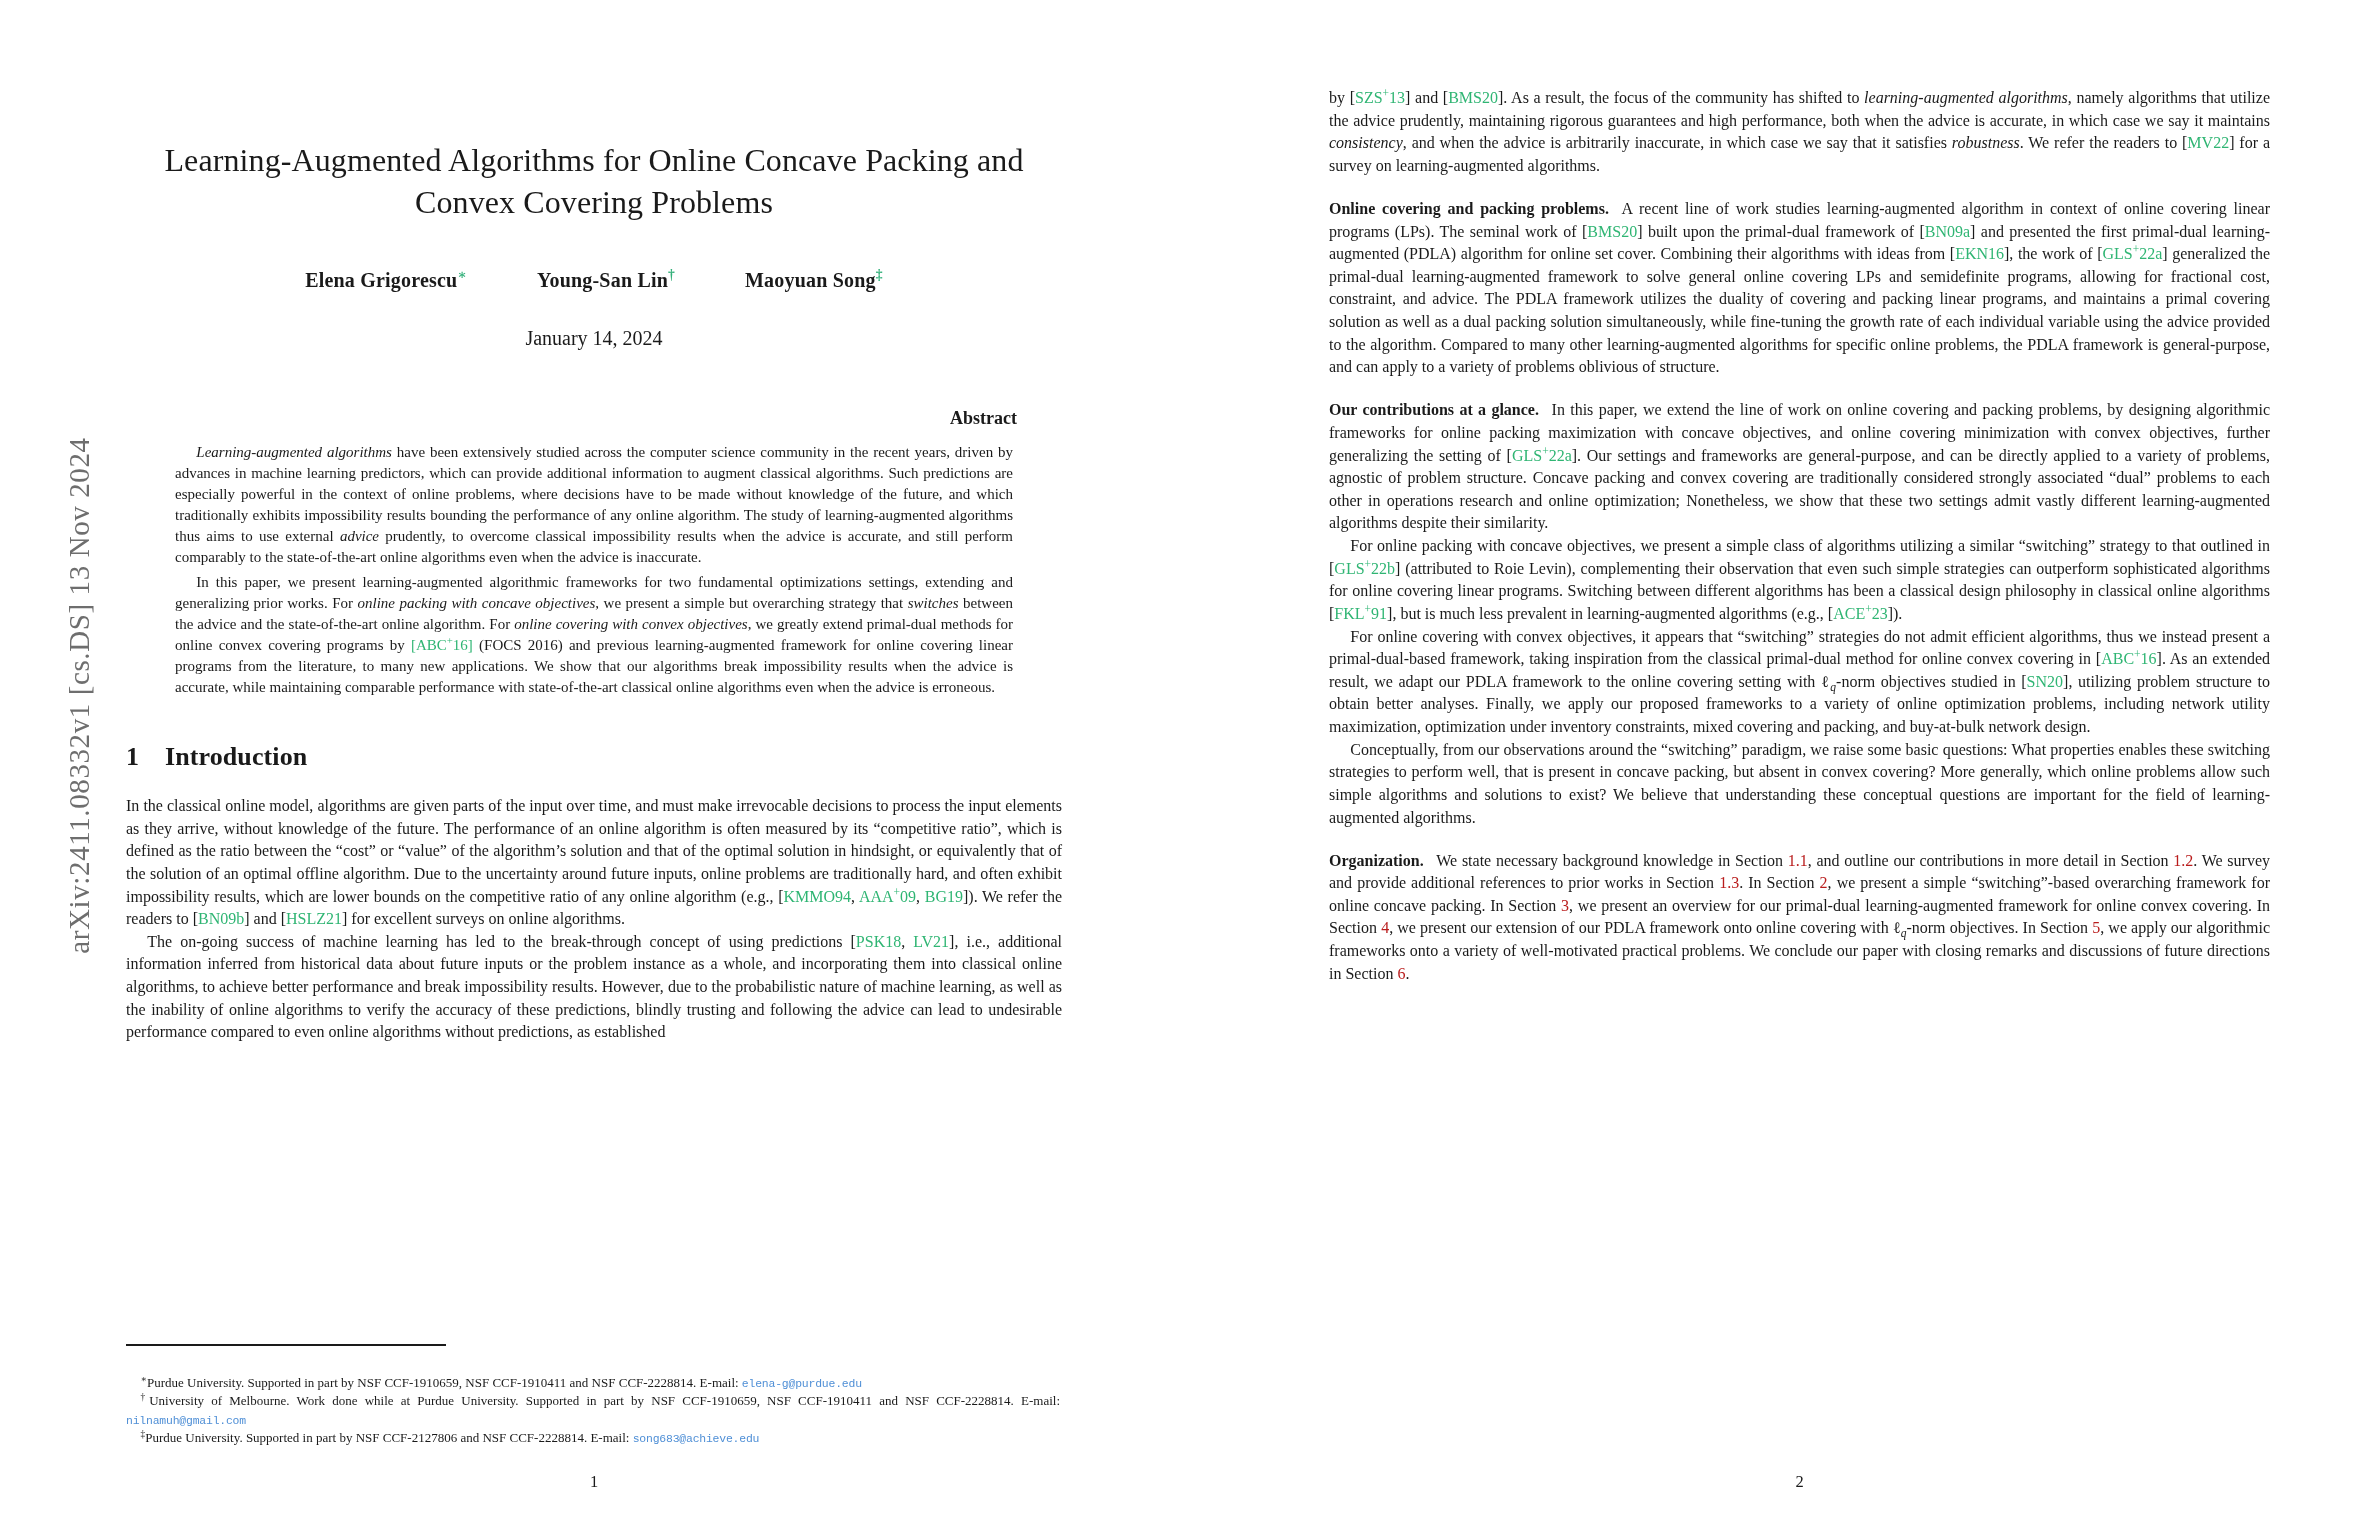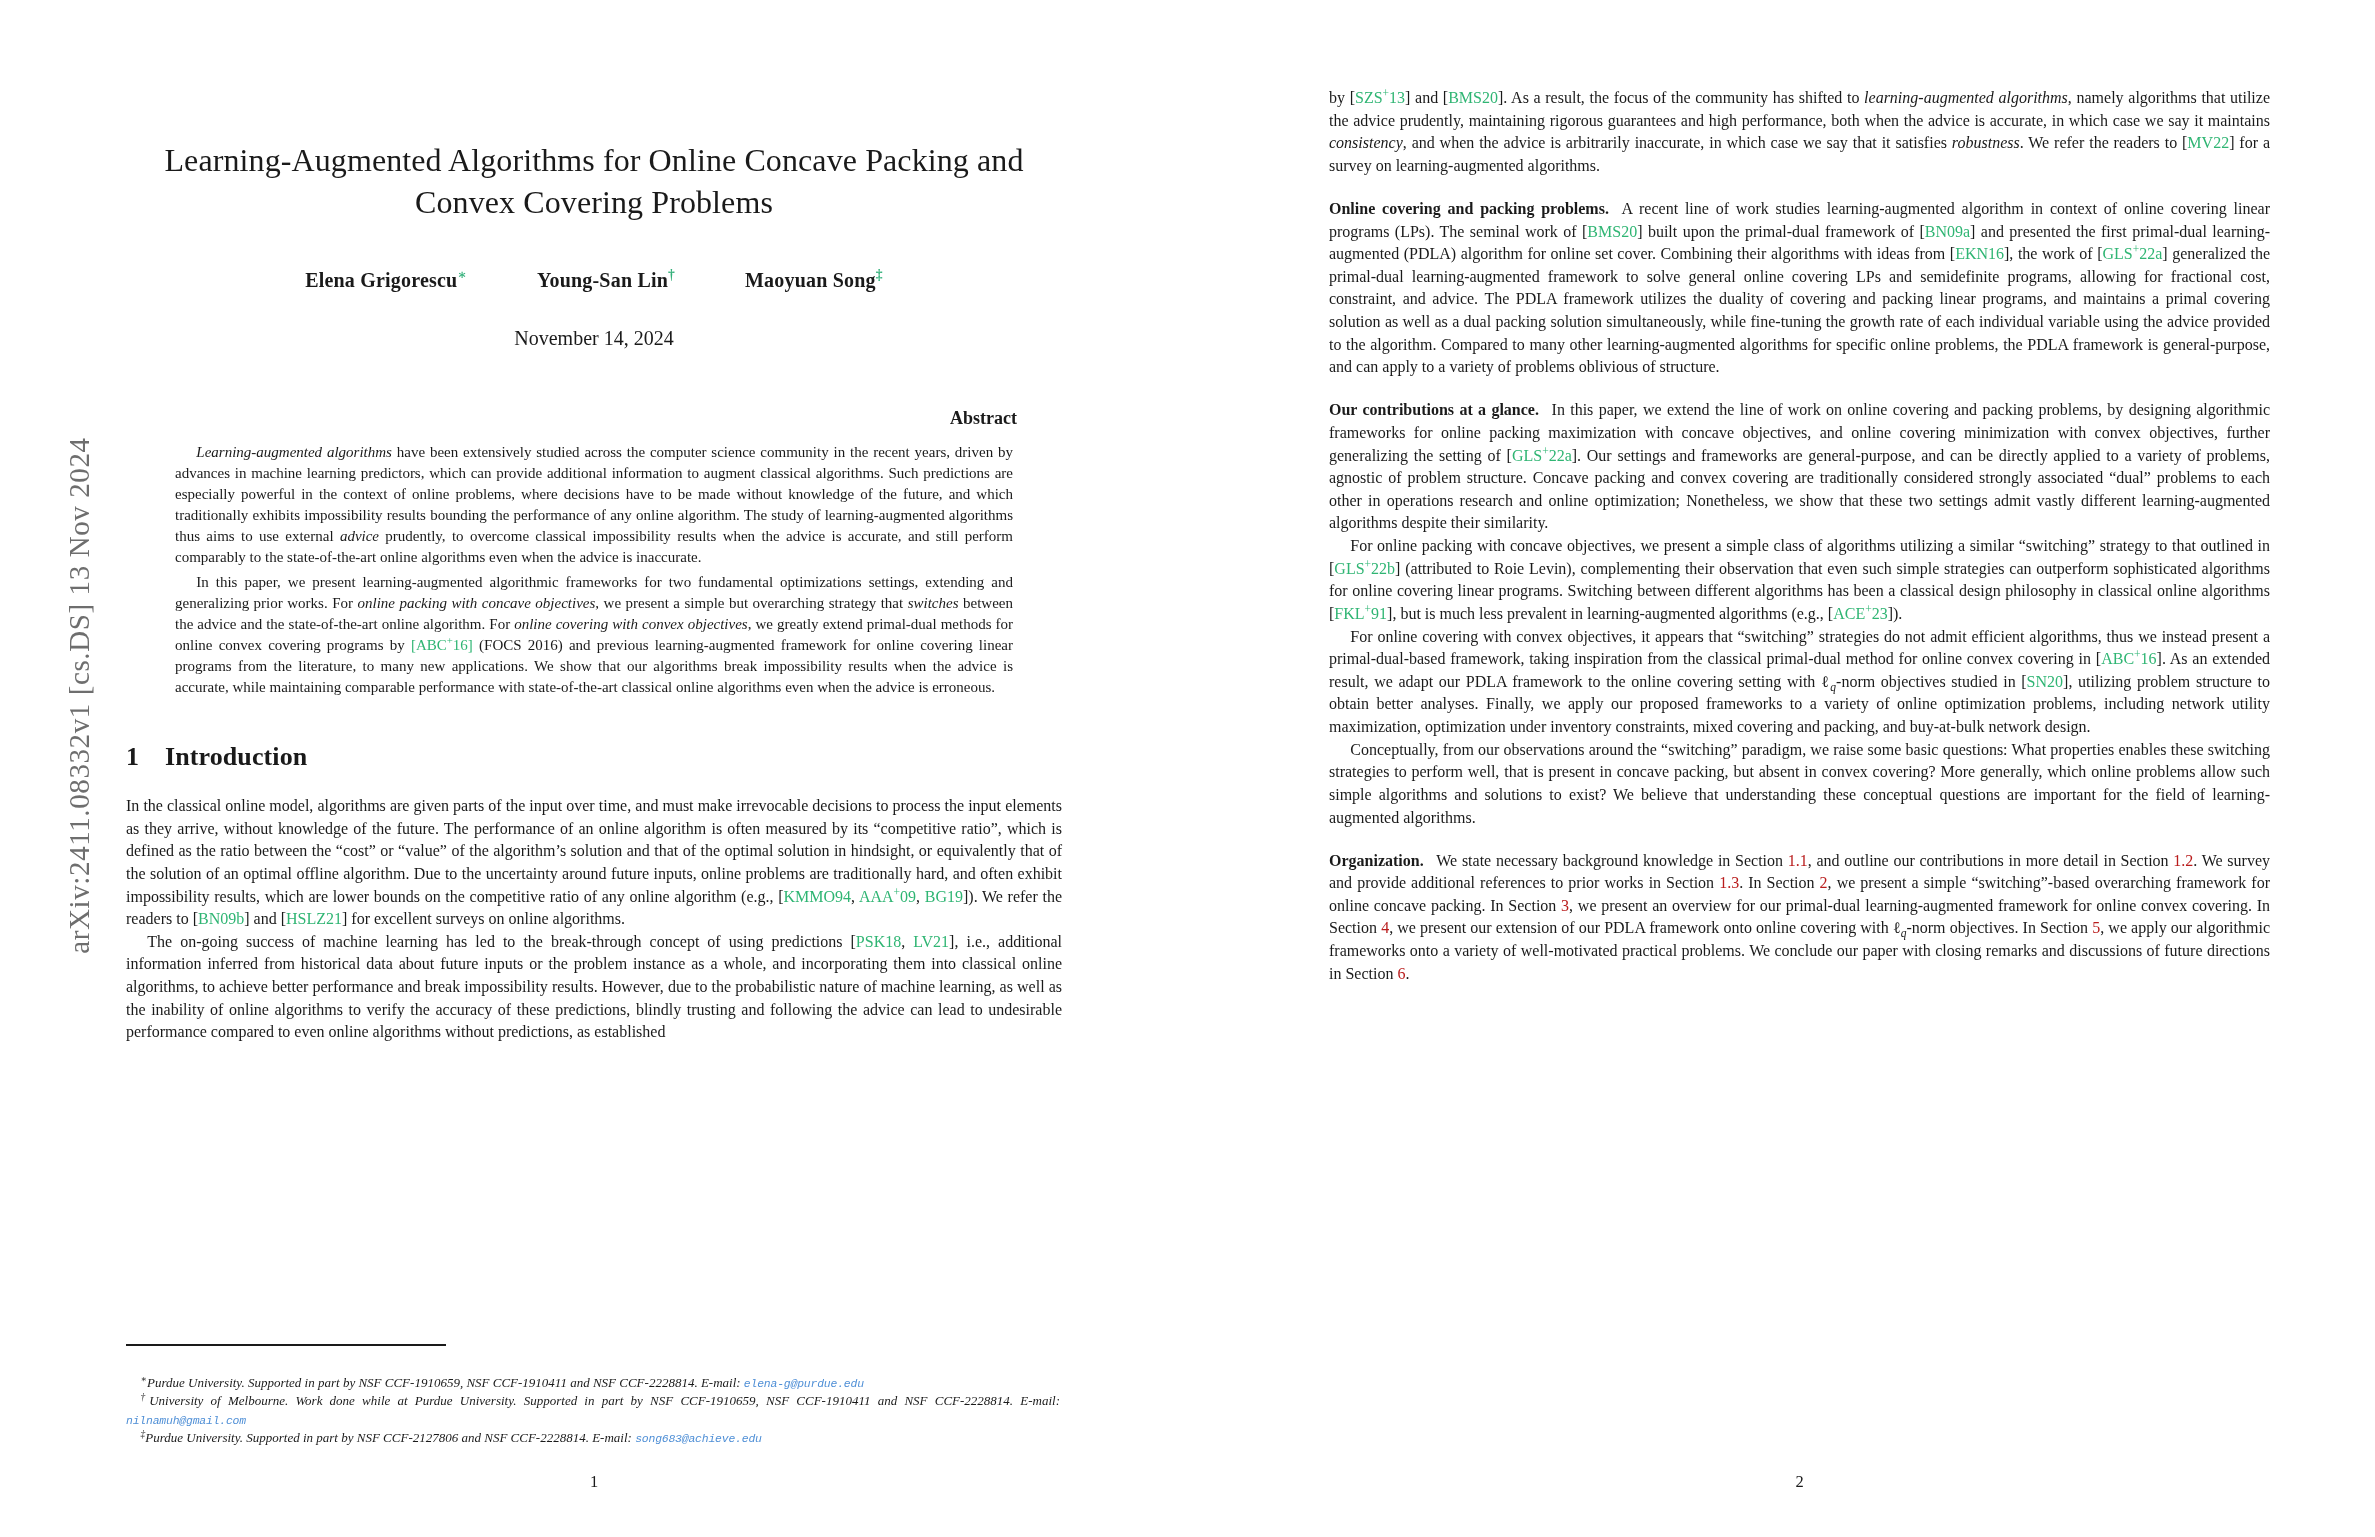--- a/index.html
+++ b/index.html
@@ -140,21 +140,20 @@
     background: #1a1a1a;
   }
   .footnotes {
     position: absolute;
     left: 126px;
     bottom: 90px;
     width: 934px;
     font-size: 13px;
     line-height: 1.40;
     text-align: justify;
-    font-style: italic;
   }
   .footnotes p { margin: 0; text-indent: 14.6px; }
   .fn-sup {
     vertical-align: super;
     font-size: 0.72em;
     line-height: 0;
   }
 
   
   .folio {
@@ -185,21 +184,21 @@
 
   <div class="page-col" id="page-left">
     <div class="col-body">
 
       <h1 class="paper-title">Learning-Augmented Algorithms for Online Concave Packing and Convex Covering Problems</h1>
 
       <div class="authors">
         <span class="author"><span>Elena Grigorescu</span><span class="fn-mark">∗</span></span><span class="author"><span>Young-San Lin</span><span class="fn-mark">†</span></span><span class="author"><span>Maoyuan Song</span><span class="fn-mark">‡</span></span>
       </div>
 
-      <div class="pdate">November 14, 2024</div>
+      <div class="pdate">January 14, 2024</div>
 
       <div class="abstract-wrap">
         <div class="abstract-head">Abstract</div>
         <div class="abstract-body">
           <p><span class="it">Learning-augmented algorithms</span><span> have been extensively studied across the computer science community in the recent years, driven by advances in machine learning predictors, which can provide additional information to augment classical algorithms. Such predictions are especially powerful in the context of online problems, where decisions have to be made without knowledge of the future, and which traditionally exhibits impossibility results bounding the performance of any online algorithm. The study of learning-augmented algorithms thus aims to use external </span><span class="it">advice</span><span> prudently, to overcome classical impossibility results when the advice is accurate, and still perform comparably to the state-of-the-art online algorithms even when the advice is inaccurate.</span></p>
           <p><span>In this paper, we present learning-augmented algorithmic frameworks for two fundamental optimizations settings, extending and generalizing prior works. For </span><span class="it">online packing with concave objectives</span><span>, we present a simple but overarching strategy that </span><span class="it">switches</span><span> between the advice and the state-of-the-art online algorithm. For </span><span class="it">online covering with convex objectives</span><span>, we greatly extend primal-dual methods for online convex covering programs by </span><span class="cite">[<span>ABC</span><span class="sup-plus">+</span><span>16</span>]</span><span> (FOCS 2016) and previous learning-augmented framework for online covering linear programs from the literature, to many new applications. We show that our algorithms break impossibility results when the advice is accurate, while maintaining comparable performance with state-of-the-art classical online algorithms even when the advice is erroneous.</span></p>
         </div>
       </div>
 
       <h2 class="sec-head"><span class="num">1</span><span>Introduction</span></h2>

